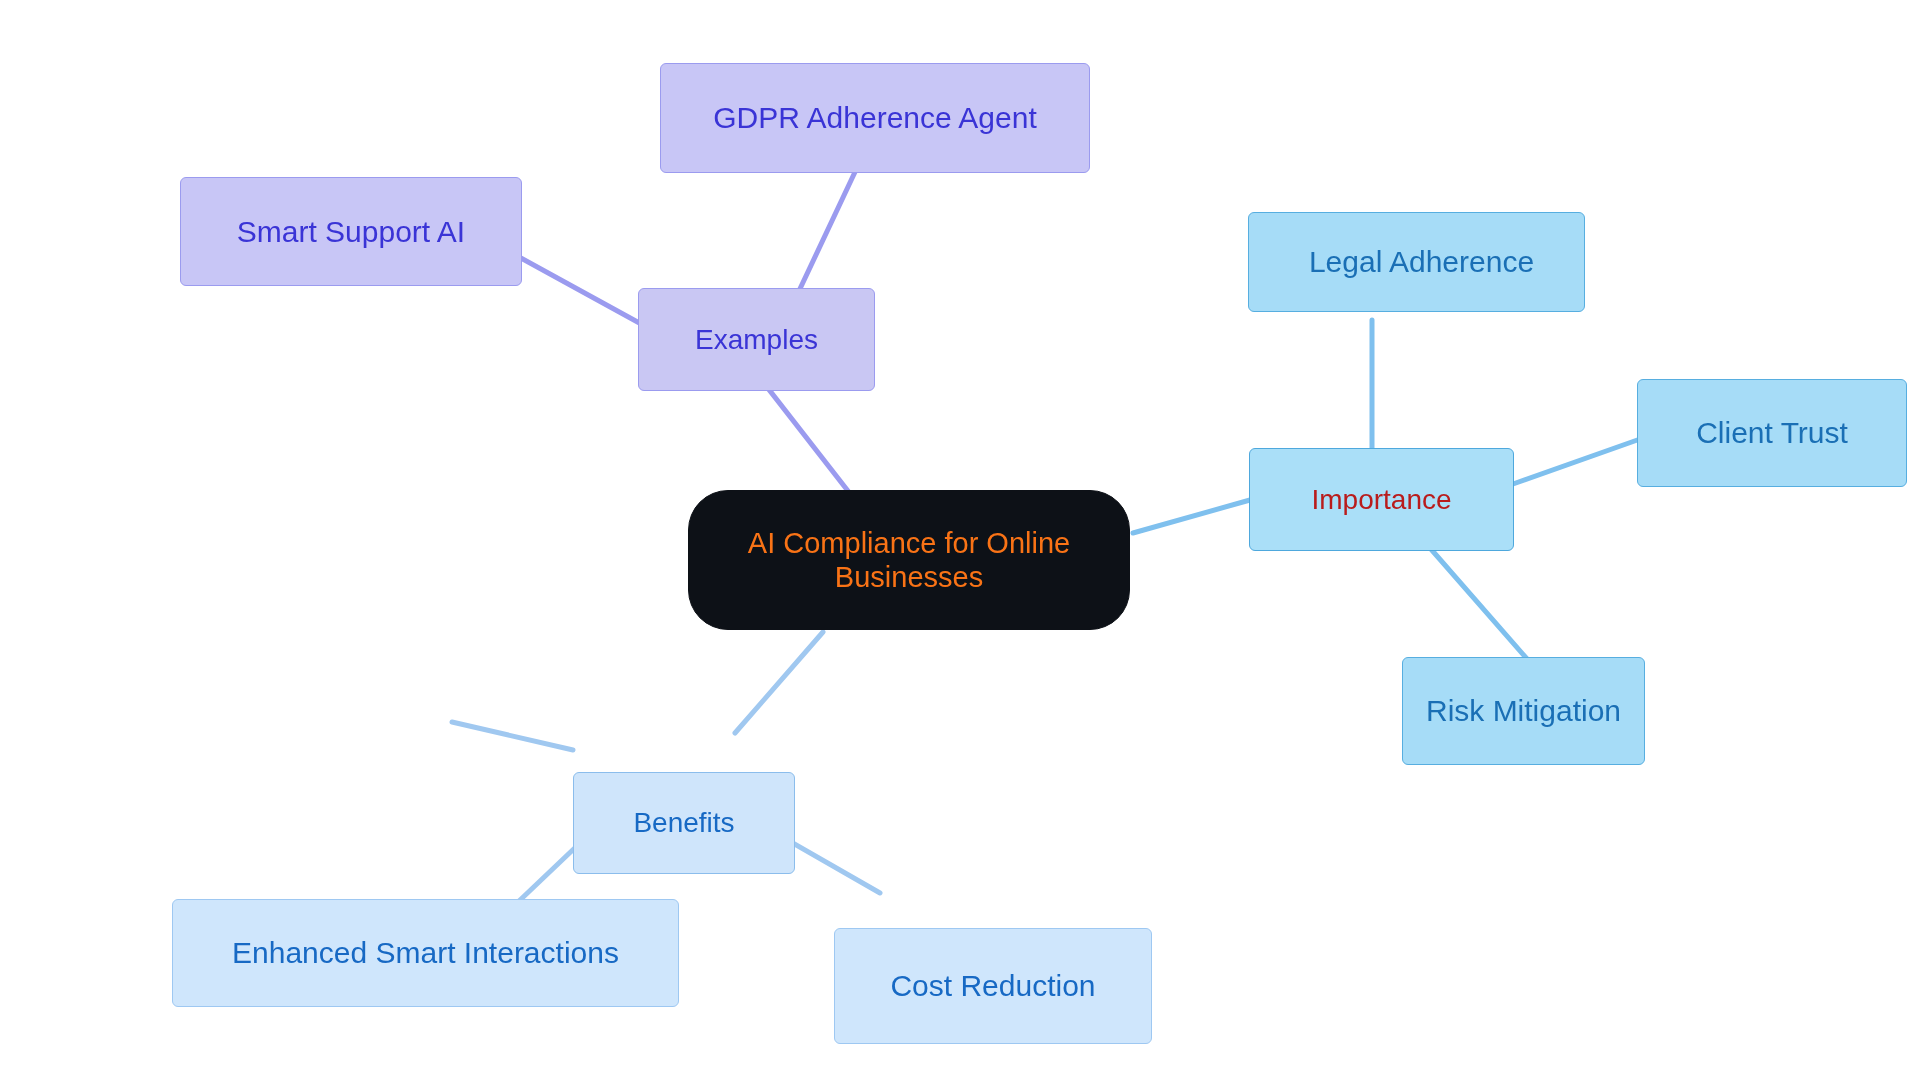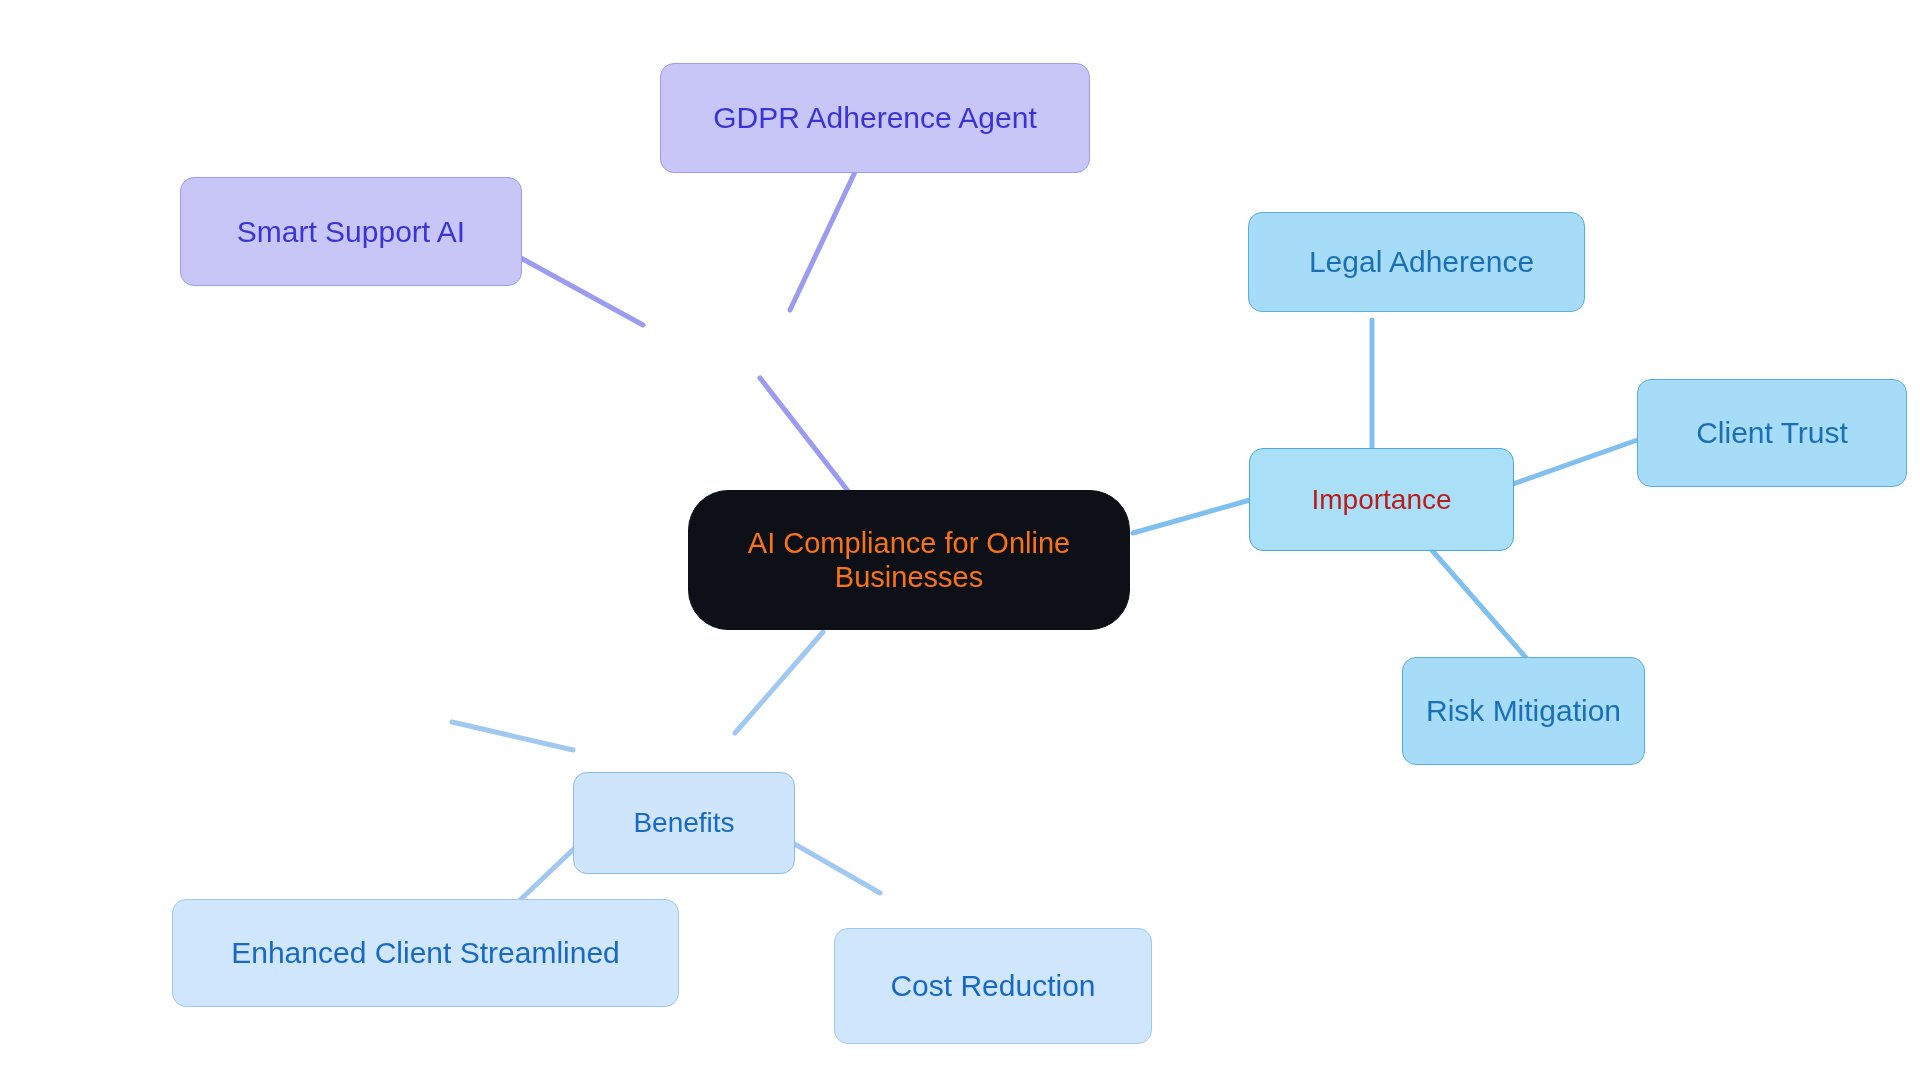--- a/index.html
+++ b/index.html
@@ -26,21 +26,21 @@
     width: 1920px;
     height: 1083px;
   }
   .node {
     position: absolute;
     box-sizing: border-box;
     display: flex;
     align-items: center;
     justify-content: center;
     text-align: center;
-    border-radius: 14px;
+    border-radius: 6px;
     border-style: solid;
     border-width: 1.5px;
     line-height: 1.18;
     white-space: pre-line;
     padding: 0 14px;
   }
   .node-root {
     background: #0d1117;
     border-color: #0d1117;
     color: #f97316;
@@ -103,33 +103,34 @@
 
     <line x1="823" y1="632" x2="735" y2="733" stroke="#a0c8f0" stroke-width="5" stroke-linecap="round"></line>
     <line x1="573" y1="750" x2="452" y2="722" stroke="#a0c8f0" stroke-width="5" stroke-linecap="round"></line>
     <line x1="600" y1="824" x2="518" y2="902" stroke="#a0c8f0" stroke-width="5" stroke-linecap="round"></line>
     <line x1="756" y1="822" x2="880" y2="893" stroke="#a0c8f0" stroke-width="5" stroke-linecap="round"></line>
   </svg>
 
   <div class="node node-root" style="left:688px; top:490px; width:442px; height:140px;">AI Compliance for Online
 Businesses</div>
 
+  <div class="node node-purple-branch" style="left:638px; top:288px; width:237px; height:103px;">Examples</div>
 
   <div class="node node-purple-leaf" style="left:660px; top:63px; width:430px; height:110px;">GDPR Adherence Agent</div>
 
   <div class="node node-purple-leaf" style="left:180px; top:177px; width:342px; height:109px;">Smart Support AI</div>
 
   <div class="node node-cyan-branch" style="left:1249px; top:448px; width:265px; height:103px;">Importance</div>
 
   <div class="node node-cyan-leaf" style="left:1248px; top:212px; width:337px; height:100px;padding-left:24px;">Legal Adherence</div>
 
   <div class="node node-cyan-leaf" style="left:1637px; top:379px; width:270px; height:108px;">Client Trust</div>
 
   <div class="node node-cyan-leaf" style="left:1402px; top:657px; width:243px; height:108px;">Risk Mitigation</div>
 
   <div class="node node-sky-branch" style="left:573px; top:725px; width:222px; height:102px;">Benefits</div>
 
 
-  <div class="node node-sky-leaf" style="left:172px; top:899px; width:507px; height:108px;">Enhanced Client Streamlined</div>
+  <div class="node node-sky-leaf" style="left:172px; top:899px; width:507px; height:108px;">Enhanced Smart Interactions</div>
 
   <div class="node node-sky-leaf" style="left:834px; top:928px; width:318px; height:116px;">Cost Reduction</div>
 
 </div>
 
 </body></html>

